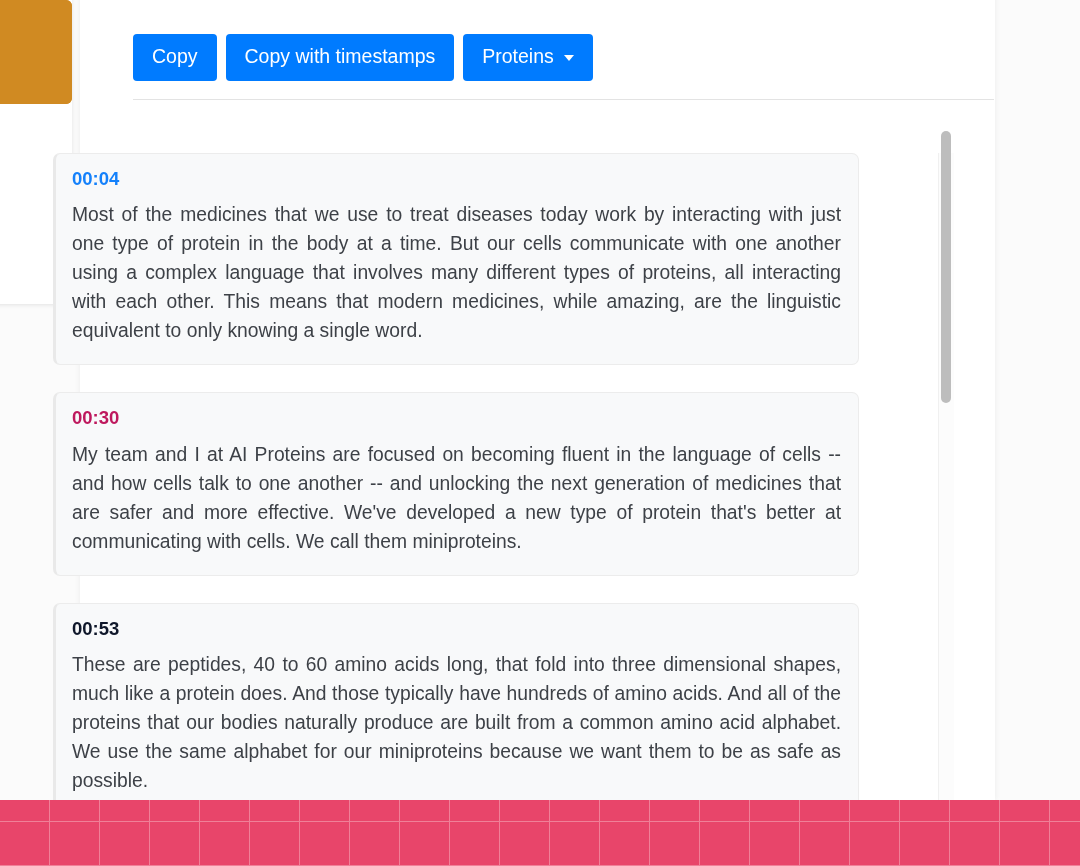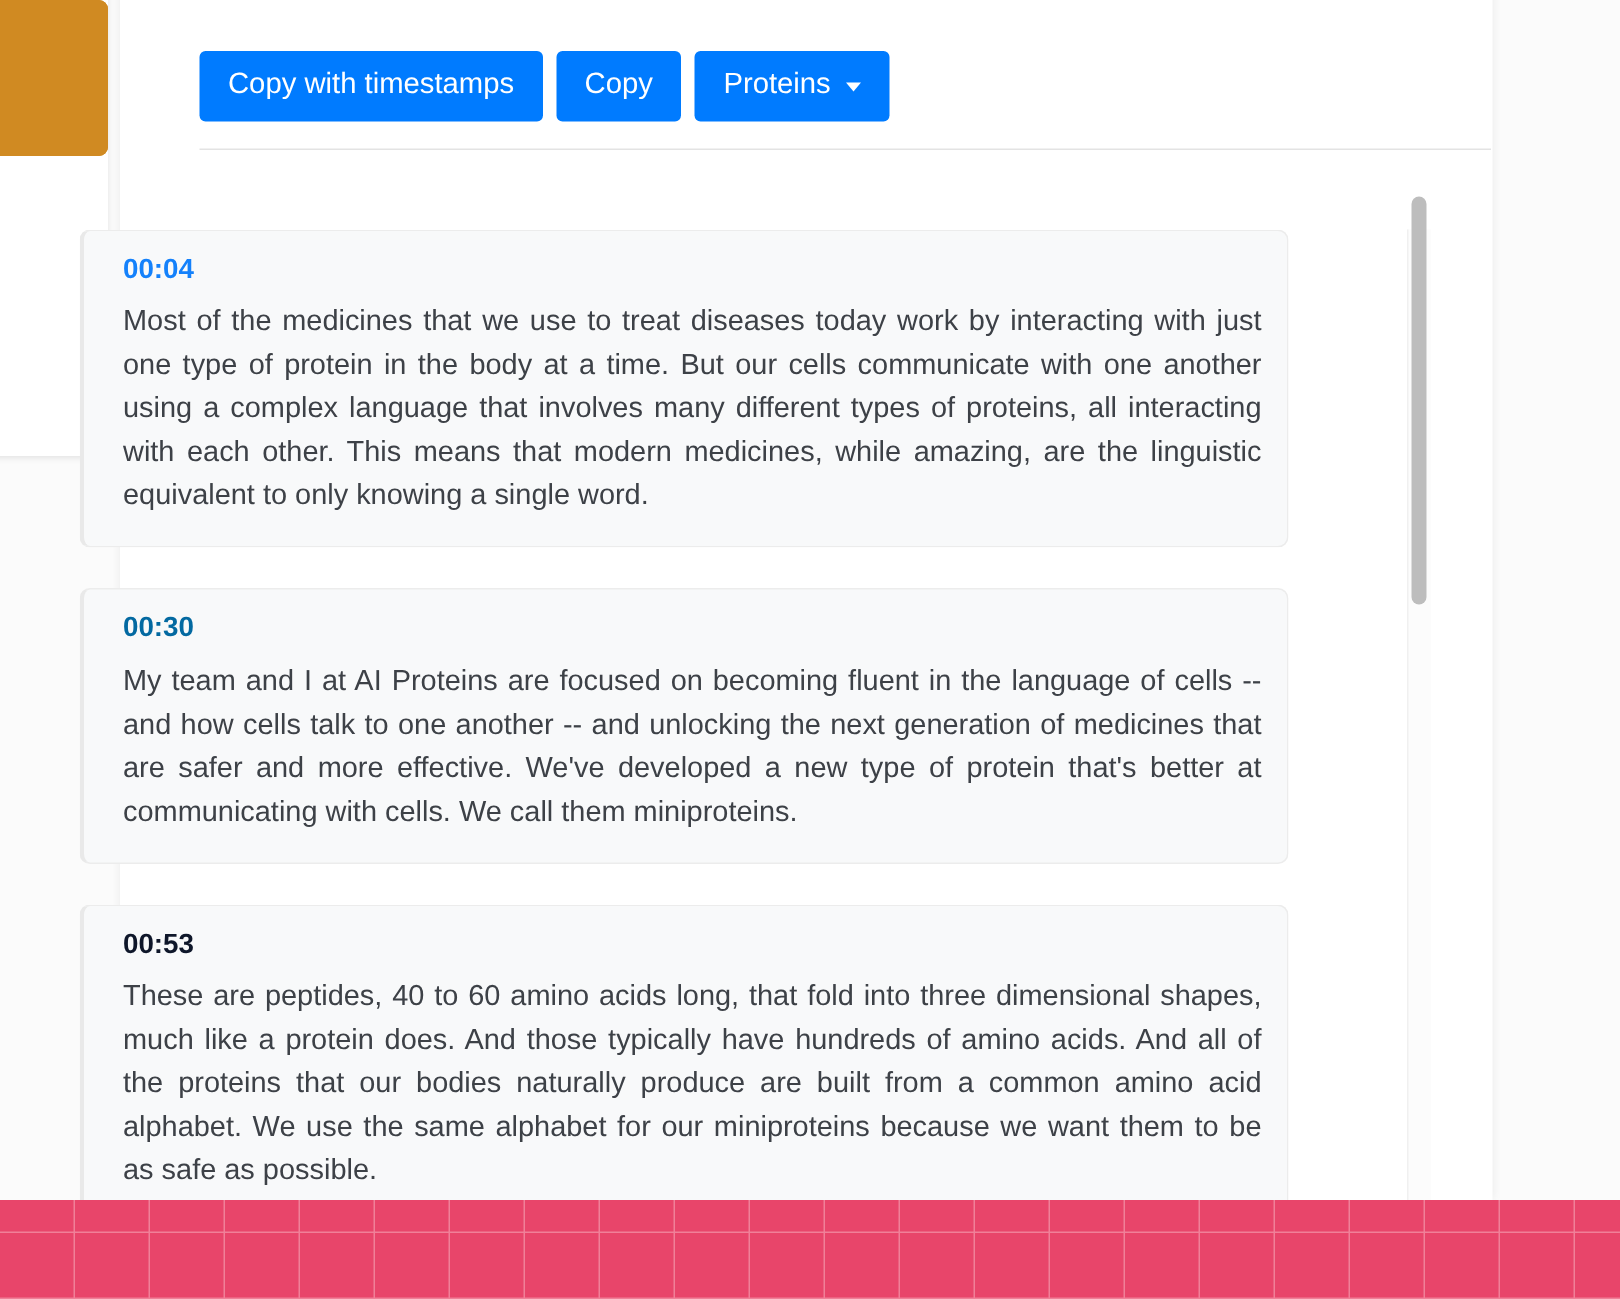--- a/index.html
+++ b/index.html
@@ -81,21 +81,21 @@
     overflow: hidden;
   }
   .seg {
     position: relative;
     width: 806px;
     margin: 0 0 27px 0;
     background: #f8f9fa;
     border: 1px solid #ececec;
     border-left: 3px solid #e9e9e9;
     border-radius: 7px;
-    padding: 15px 17px 19px 26px;
+    padding: 15px 17px 19px 16px;
     cursor: pointer;
   }
   .ts {
     color: #1481fb;
     font-size: 18.5px;
     font-weight: bold;
     line-height: 1.1;
     margin: 0 0 11px 0;
   }
   .body {
@@ -154,38 +154,38 @@
         <path d="M58 26 Q78 34 92 46" fill="none" stroke="#3a3a3a" stroke-width="1.6"></path>
         <ellipse cx="96" cy="50" rx="8" ry="11" fill="none" stroke="#3a3a3a" stroke-width="1.6"></ellipse>
       </svg>
     </div>
 
   </div>
 
   <div class="panel">
 
     <div class="toolbar">
+      <button class="btn">Copy</button>
       <button class="btn">Copy with timestamps</button>
-      <button class="btn">Copy</button>
       <button class="btn">
         <span>Proteins</span>
         <span class="caret"></span>
       </button>
     </div>
 
     <div class="divider"></div>
   </div>
 
   <div class="transcript" id="segment-list">
       <div class="seg">
         <div class="ts" style="color: rgb(20, 129, 251);">00:04</div>
         <p class="body">Most of the medicines that we use to treat diseases today work by interacting with just one type of protein in the body at a time. But our cells communicate with one another using a complex language that involves many different types of proteins, all interacting with each other. This means that modern medicines, while amazing, are the linguistic equivalent to only knowing a single word.</p>
       </div>
       <div class="seg">
-        <div class="ts" style="color: #0369a1;">00:30</div>
+        <div class="ts" style="color: #be185d;">00:30</div>
         <p class="body">My team and I at AI Proteins are focused on becoming fluent in the language of cells -- and how cells talk to one another -- and unlocking the next generation of medicines that are safer and more effective. We've developed a new type of protein that's better at communicating with cells. We call them miniproteins.</p>
       </div>
       <div class="seg">
         <div class="ts" style="color: #0f172a;">00:53</div>
         <p class="body">These are peptides, 40 to 60 amino acids long, that fold into three dimensional shapes, much like a protein does. And those typically have hundreds of amino acids. And all of the proteins that our bodies naturally produce are built from a common amino acid alphabet. We use the same alphabet for our miniproteins because we want them to be as safe as possible.</p>
       </div>
     </div>
 
   <div class="track"></div>
   <div class="thumb-bar"></div>

